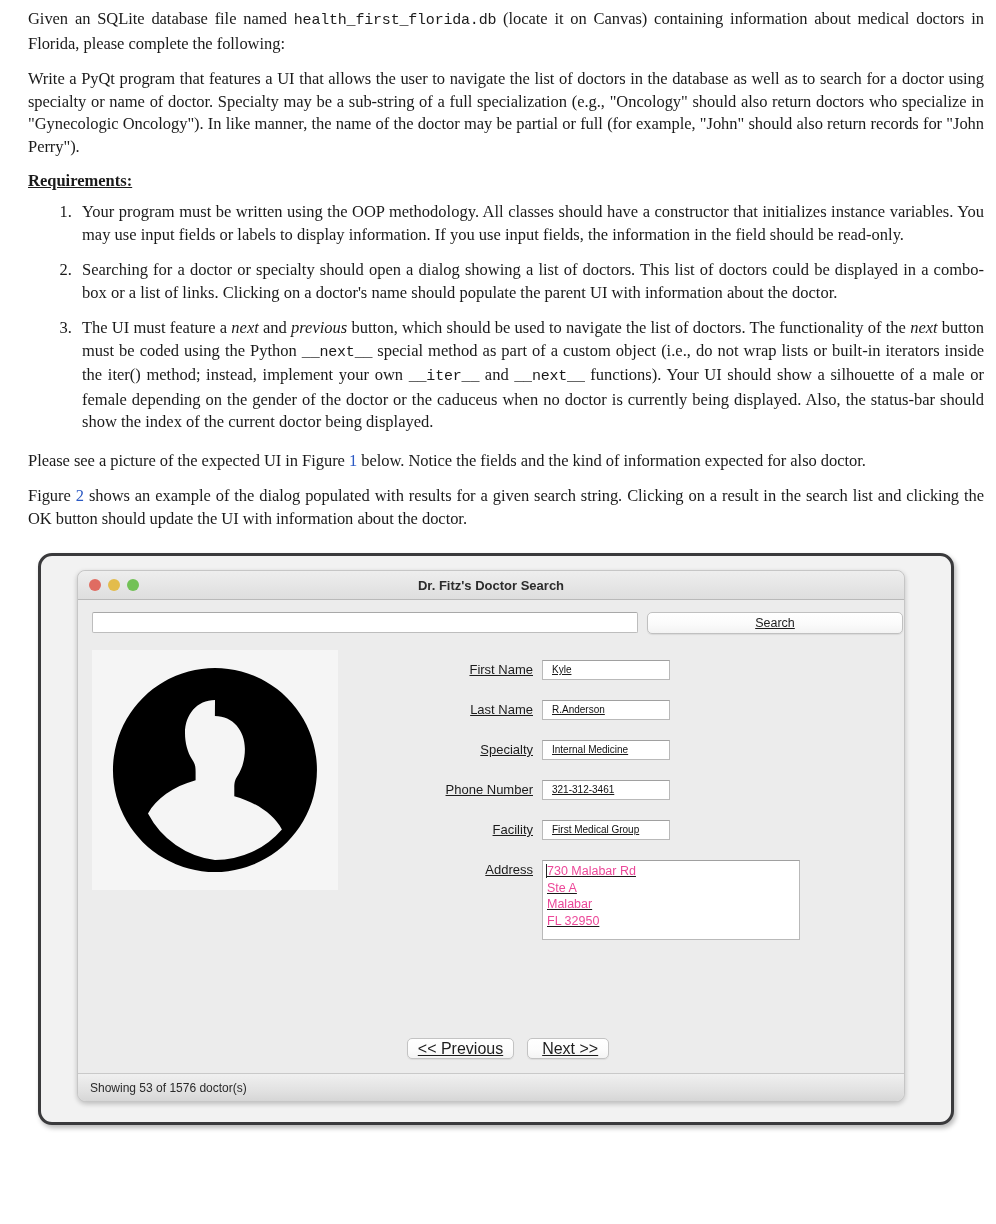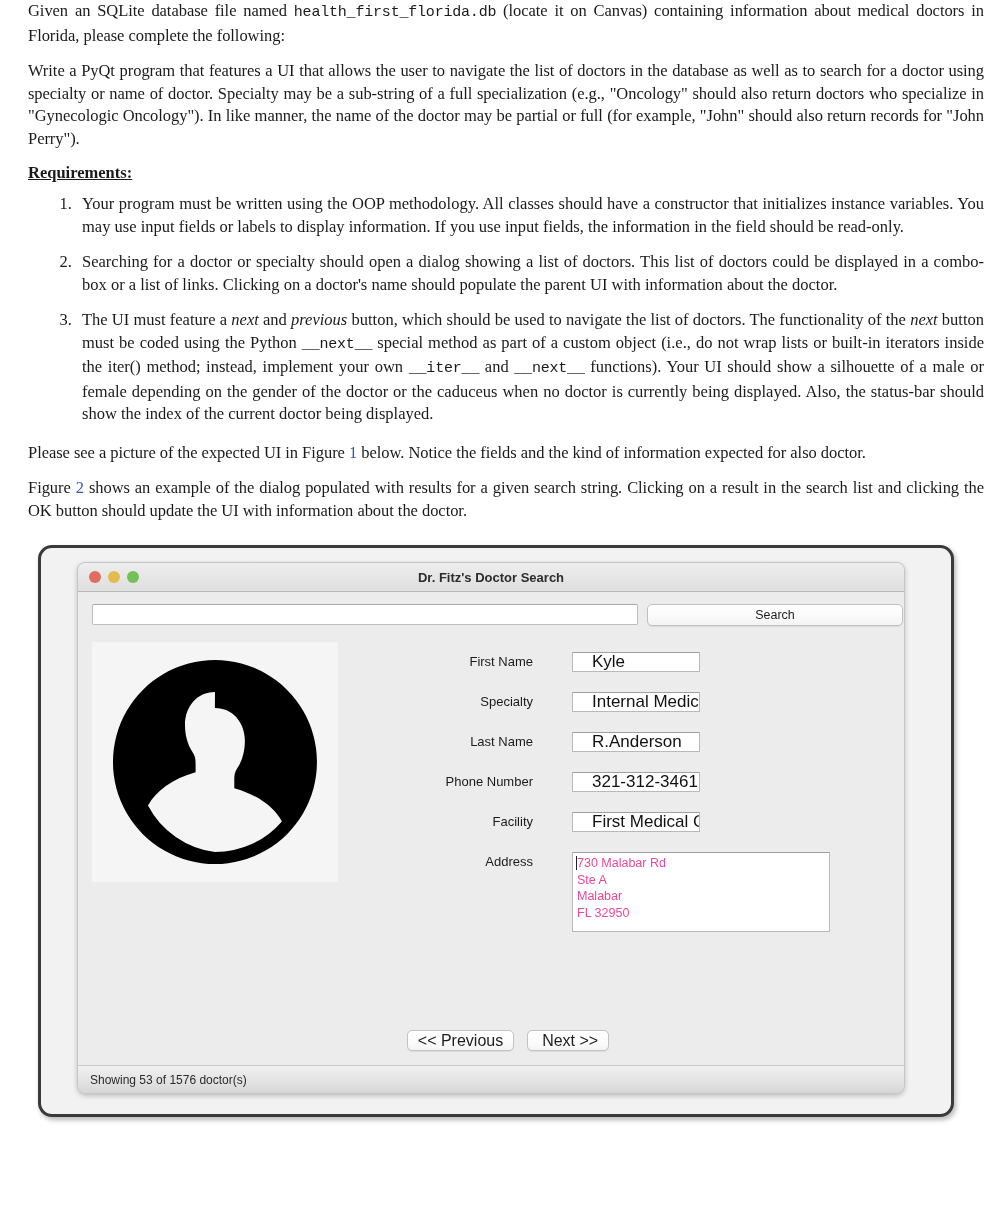--- a/index.html
+++ b/index.html
@@ -18,21 +18,21 @@
     padding: 0 12px 0 28px;
     width: 996px;
   }
   .para {
     font-size: 16.5px;
     line-height: 22.5px;
     text-align: justify;
     margin: 0 0 13px 0;
     letter-spacing: -0.05px;
   }
-  .para.first { }
+  .para.first { padding-top: 8px; }
   .mono {
     font-family: "Liberation Mono", "DejaVu Sans Mono", monospace;
     font-size: 15px;
     letter-spacing: -0.2px;
   }
   .ital { font-style: italic; }
   .ref { color: #2b59c3; }
   .reqhead {
     font-size: 16.5px;
     font-weight: bold;
@@ -114,20 +114,21 @@
     pointer-events: none;
   }
 
   .app-body {
     flex: 1 1 auto;
     background: #ececec;
     padding: 12px 14px 0 14px;
     position: relative;
     display: flex;
     flex-direction: column;
+    text-decoration: underline;
   }
 
   
   .search-row {
     display: flex;
     gap: 9px;
     margin-bottom: 16px;
   }
   .search-input {
     flex: 0 0 546px;
@@ -173,42 +174,41 @@
 
   .fields {
     flex: 1 1 auto;
     padding-left: 4px;
     padding-top: 10px;
   }
   .field-row {
     display: flex;
     align-items: flex-start;
     margin-bottom: 20px;
-    gap: 30px;
   }
   .field-label {
     width: 200px;
     text-align: right;
     padding-right: 9px;
     font-family: "Liberation Sans", sans-serif;
     font-size: 13px;
     color: #1b1b1b;
     line-height: 20px;
   }
   .field-value {
     width: 128px;
     height: 20px;
     background: #ffffff;
     border: 1px solid #b9b9b9;
     border-top-color: #a0a0a0;
     font-family: "Liberation Sans", sans-serif;
-    font-size: 17px;
+    font-size: 10px;
     color: #111;
     line-height: 18px;
-    padding: 0 19px;
+    padding: 0 9px;
     white-space: nowrap;
     overflow: hidden;
   }
   .field-row.address { margin-bottom: 0; }
   .address-box {
     width: 258px;
     height: 80px;
     background: #ffffff;
     border: 1px solid #b9b9b9;
     border-top-color: #a0a0a0;
@@ -334,27 +334,27 @@
         </div>
 
         <div class="fields">
 
           <div class="field-row">
             <div class="field-label">First Name</div>
             <div class="field-value">Kyle</div>
           </div>
 
           <div class="field-row">
+            <div class="field-label">Last Name</div>
+            <div class="field-value">R.Anderson</div>
+          </div>
+
+          <div class="field-row">
             <div class="field-label">Specialty</div>
             <div class="field-value">Internal Medicine</div>
-          </div>
-
-          <div class="field-row">
-            <div class="field-label">Last Name</div>
-            <div class="field-value">R.Anderson</div>
           </div>
 
           <div class="field-row">
             <div class="field-label">Phone Number</div>
             <div class="field-value">321-312-3461</div>
           </div>
 
           <div class="field-row">
             <div class="field-label">Facility</div>
             <div class="field-value">First Medical Group</div>

